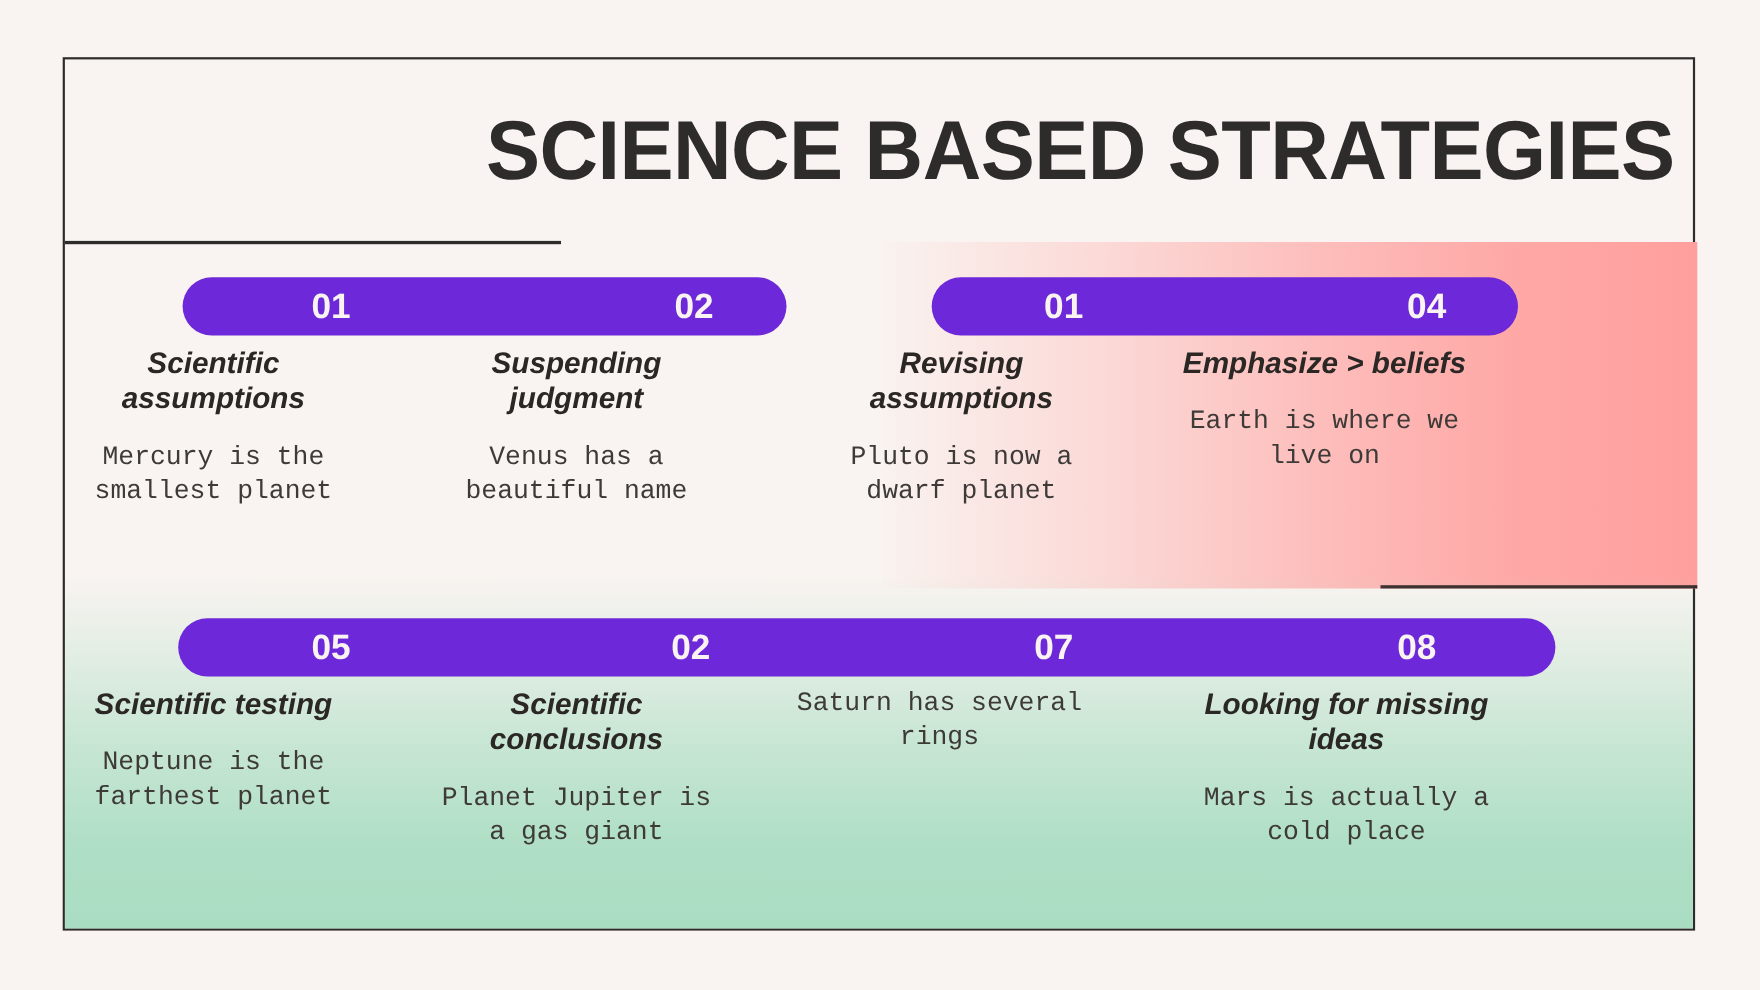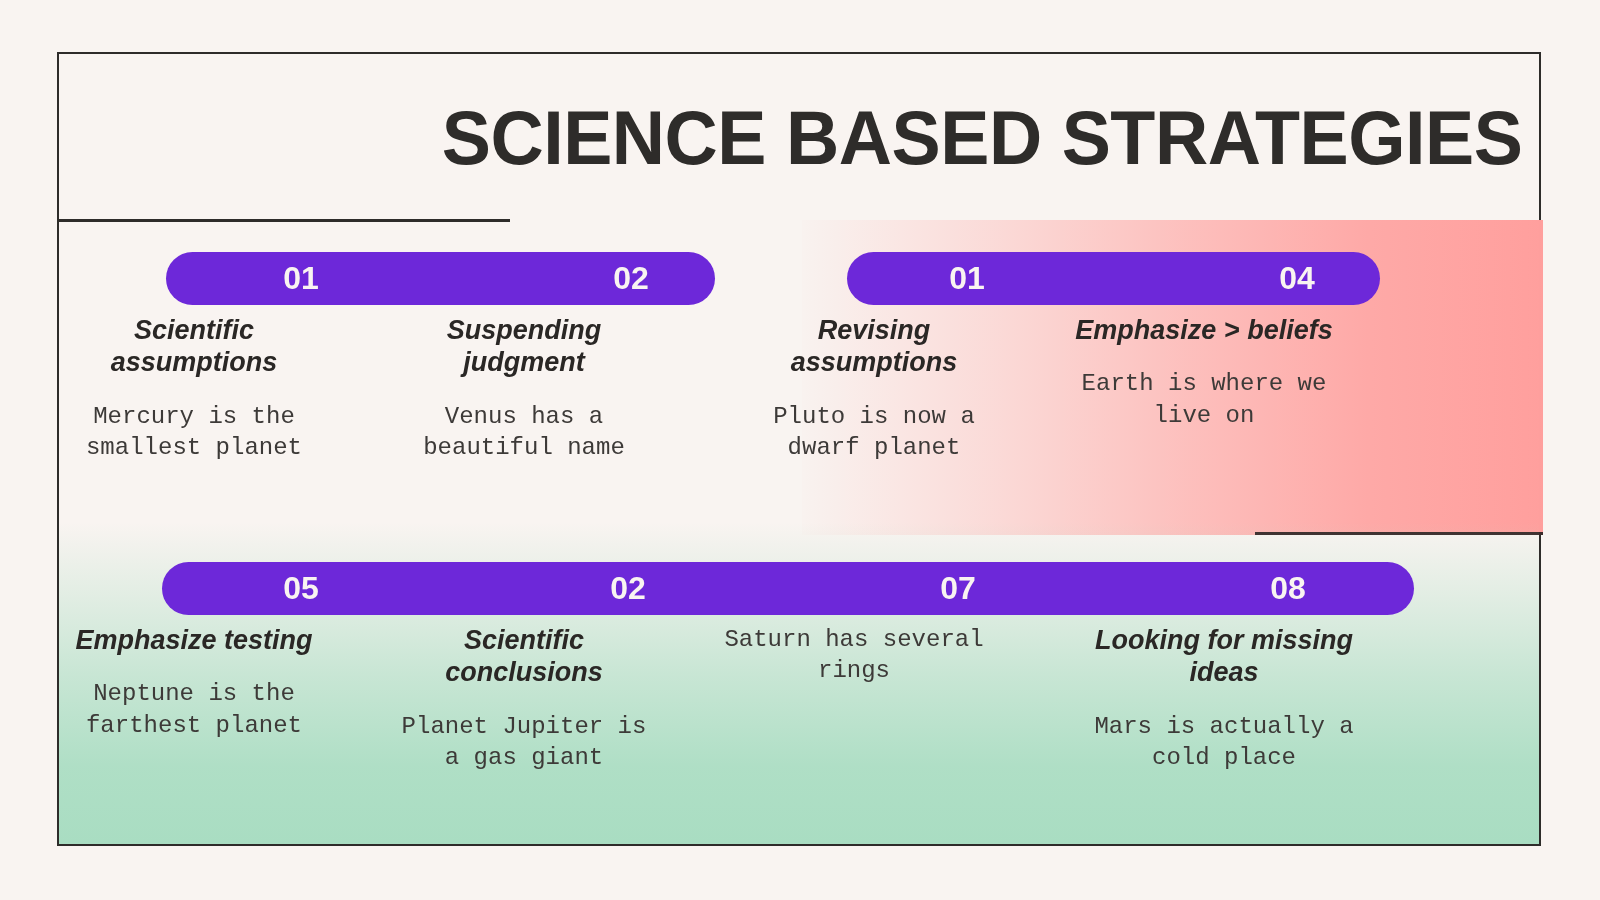--- a/index.html
+++ b/index.html
@@ -171,21 +171,21 @@
 
     <div class="pill" id="pill-c">
       <span class="pill-num" style="position:absolute;left:59px;width:160px;">05</span>
       <span class="pill-num" style="position:absolute;left:386px;width:160px;">02</span>
       <span class="pill-num" style="position:absolute;left:716px;width:160px;">07</span>
       <span class="pill-num" style="position:absolute;left:1046px;width:160px;">08</span>
     </div>
 
     <div class="cards">
       <div class="card" style="left:0px;">
-        <div class="card-title">Emphasize testing</div>
+        <div class="card-title">Scientific testing</div>
         <div class="card-desc">Neptune is the farthest planet</div>
       </div>
       <div class="card" style="left:330px;">
         <div class="card-title">Scientific conclusions</div>
         <div class="card-desc">Planet Jupiter is a gas giant</div>
       </div>
       <div class="card" style="left:660px;">
         <div class="card-desc">Saturn has several rings</div>
       </div>
       <div class="card" style="left:1030px;">

